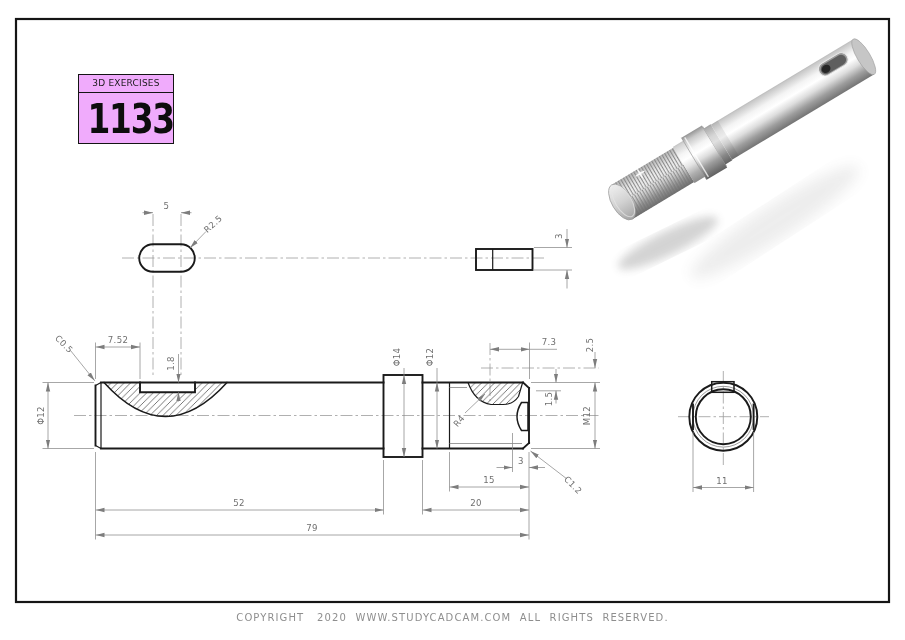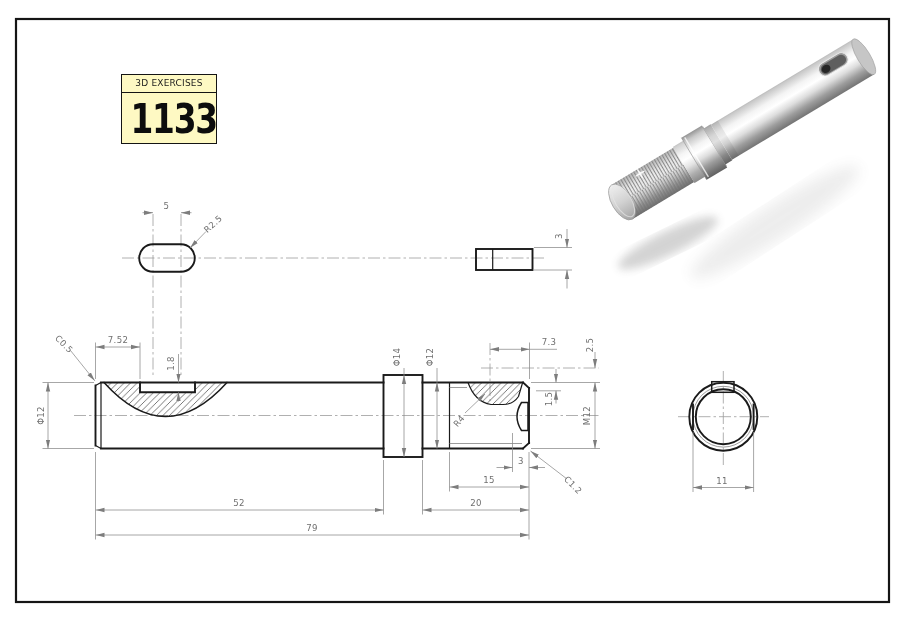--- a/index.html
+++ b/index.html
@@ -1,19 +1,19 @@
 <!DOCTYPE html>
 <html><head>
 <meta charset="utf-8">
 <style>
   html,body{margin:0;padding:0;background:#fff;}
   .page{position:relative;width:905px;height:640px;background:#ffffff;overflow:hidden;
         font-family:"DejaVu Sans",sans-serif;}
   .label-box{position:absolute;left:78px;top:74px;width:96px;height:70px;
-             border:1.6px solid #141414;box-sizing:border-box;background:#fef9c3;margin-left:43px;}
+             border:1.6px solid #141414;box-sizing:border-box;background:#f0abfc;}
   .label-box .hdr{display:block;height:17px;line-height:17px;border-bottom:1.4px solid #141414;
              font-size:9px;color:#1a1a1a;text-align:center;letter-spacing:.2px;}
   .label-box .num{display:block;height:50px;line-height:52px;text-align:center;
              font-size:40px;font-weight:bold;color:#0d0d0d;letter-spacing:-1.5px;
              transform:scaleX(.82);transform-origin:center;}
   .copyright{position:absolute;left:0;right:0;top:612px;text-align:center;
              font-size:10px;color:#8e8e8e;letter-spacing:1.1px;white-space:pre;}
   svg{position:absolute;left:0;top:0;}
   .ol{stroke:#1a1a1a;stroke-width:1.9;fill:none;stroke-linecap:square;}
   .ol15{stroke:#1a1a1a;stroke-width:1.5;fill:none;stroke-linecap:square;}
@@ -251,14 +251,15 @@
     <line class="dim" x1="693" y1="487.5" x2="753.6" y2="487.5" marker-start="url(#ar)" marker-end="url(#ar)"></line>
     <text class="dt" x="722" y="483.5" text-anchor="middle">11</text>
   </g>
 </svg>
 
 <div class="label-box">
   <span class="hdr">3D EXERCISES</span>
   <span class="num">1133</span>
 </div>
 
+<div class="copyright">COPYRIGHT   2020  WWW.STUDYCADCAM.COM  ALL  RIGHTS  RESERVED.</div>
 
 </div>
 
 </body></html>

